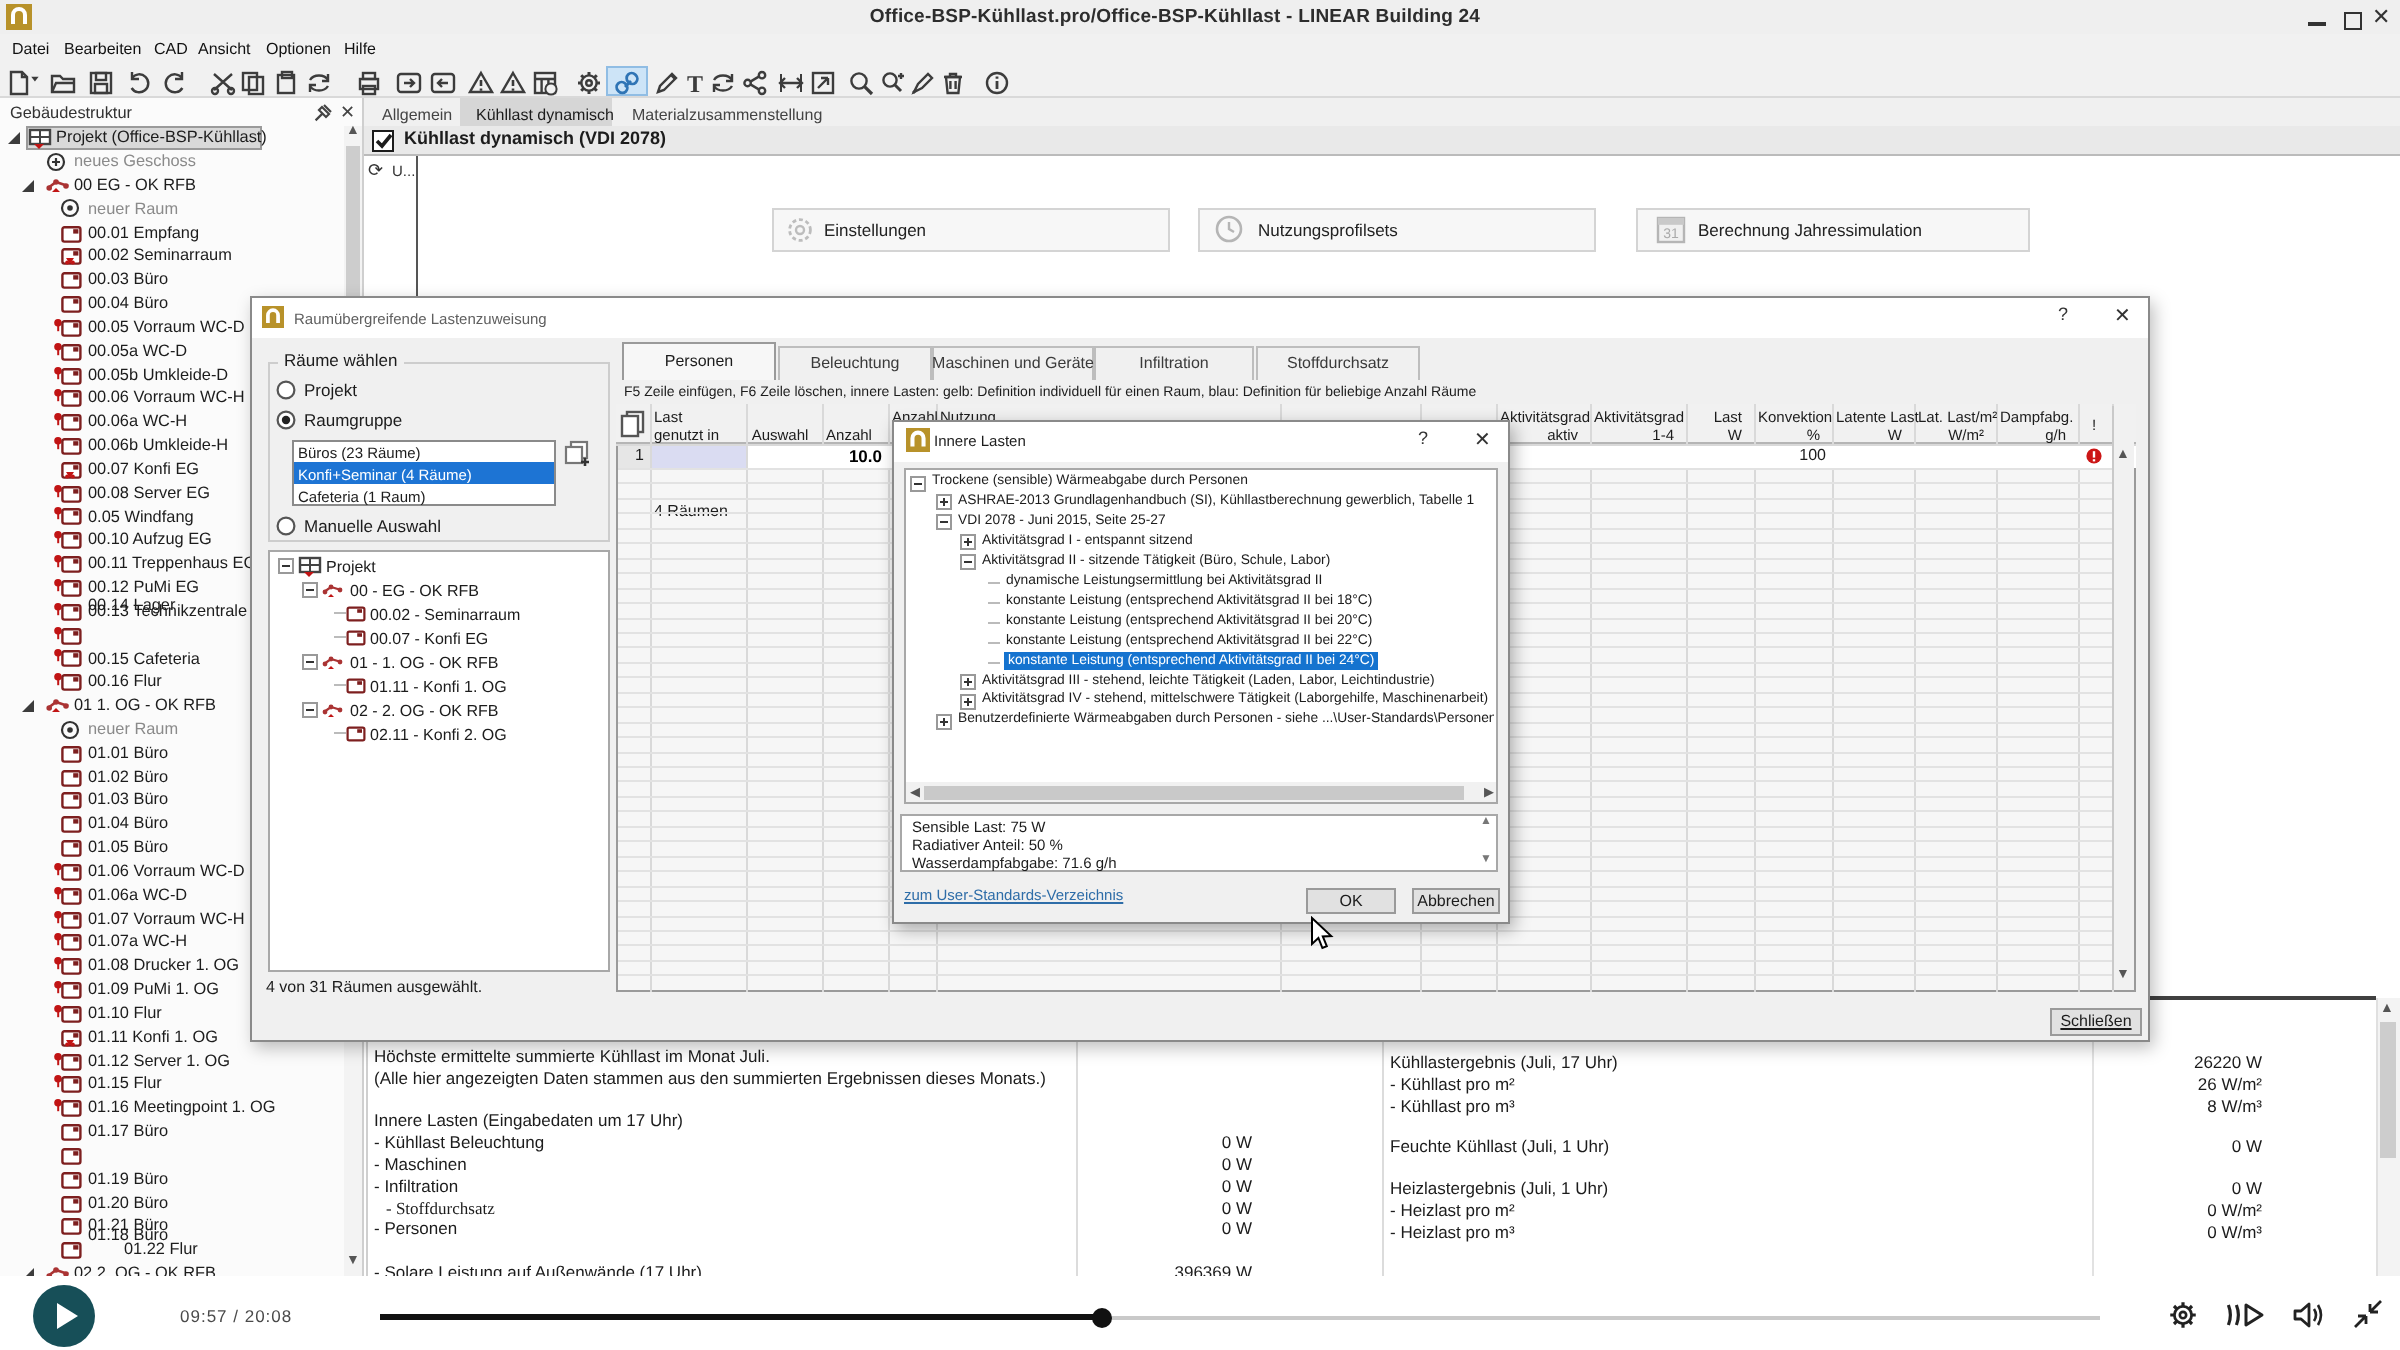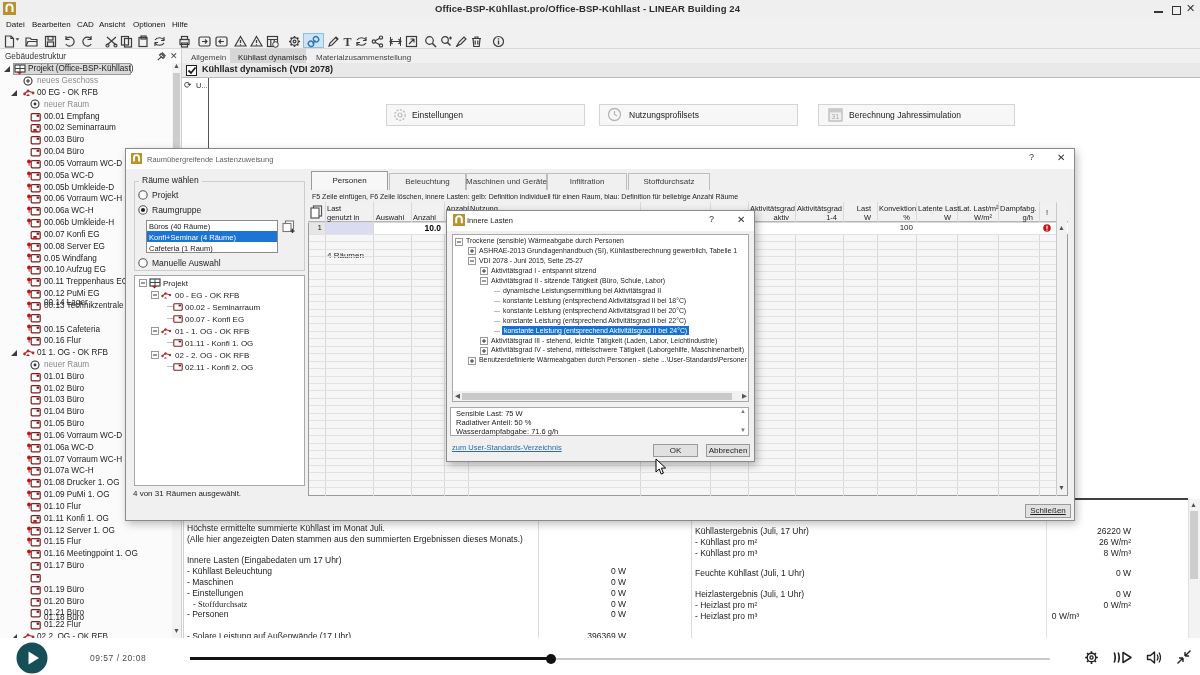--- a/index.html
+++ b/index.html
@@ -468,21 +468,21 @@
 <div class="tx" style="left:44px;top:596.6px;font-size:8.2px;color:#1c1c1c;">01.20 Büro</div>
 <svg class="abs" style="left:27px;top:608.38px;" width="14" height="10" viewBox="0 0 14 10">
     <rect x="4.2" y="1.6" width="9" height="7.2" rx="1" fill="#fff" stroke="#7d1f1f" stroke-width="1.2"></rect>
     <rect x="9.6" y="2.6" width="2.6" height="2.2" fill="#7d1f1f"></rect>
   </svg>
 <div class="tx" style="left:44px;top:608.4px;font-size:8.2px;color:#1c1c1c;">01.21 Büro</div>
 <svg class="abs" style="left:27px;top:620.21px;" width="14" height="10" viewBox="0 0 14 10">
     <rect x="4.2" y="1.6" width="9" height="7.2" rx="1" fill="#fff" stroke="#7d1f1f" stroke-width="1.2"></rect>
     <rect x="9.6" y="2.6" width="2.6" height="2.2" fill="#7d1f1f"></rect>
   </svg>
-<div class="tx" style="left:44px;top:620.2px;font-size:8.2px;color:#1c1c1c;text-align:center;">01.22 Flur</div>
+<div class="tx" style="left:62px;top:620.2px;font-size:8.2px;color:#1c1c1c;text-align:center;">01.22 Flur</div>
 <svg class="abs" style="left:11px;top:633.74px;" width="7" height="7" viewBox="0 0 7 7">
     <path d="M6 0 V6 H0 Z" fill="#3c3c3c"></path>
   </svg>
 <svg class="abs" style="left:23px;top:631.84px;" width="12" height="10" viewBox="0 0 12 10">
     <path d="M1 6 L5 3 L11 5" stroke="#a33" stroke-width="1.3" fill="none"></path>
     <circle cx="1.6" cy="6" r="1.4" fill="#a33"></circle>
     <circle cx="5" cy="3" r="1.4" fill="#a33"></circle>
     <circle cx="10" cy="5" r="1.4" fill="#a33"></circle>
     <path d="M3 8 L5 6 L7 8 Z" fill="#c11414"></path>
   </svg>
@@ -528,21 +528,21 @@
 <div class="abs" style="left:1046px;top:520px;width:1px;height:118px;background:#e2e2e2;"></div>
 <div class="abs" style="left:1075px;top:498px;width:113px;height:1.5px;background:#404040;"></div>
 <div class="abs" style="left:1188px;top:499px;width:12px;height:139px;background:#f3f3f3;border-left:1px solid #e0e0e0;box-sizing:border-box;"></div>
 <div class="tx" style="left:1190px;top:501px;font-size:7px;color:#555;">▲</div>
 <div class="abs" style="left:1190px;top:511px;width:8px;height:68px;background:#cdcdcd;"></div>
 <div class="tx" style="left:187px;top:523px;font-size:8.5px;color:#1c1c1c;">Höchste ermittelte summierte Kühllast im Monat Juli.</div>
 <div class="tx" style="left:187px;top:533.8px;font-size:8.5px;color:#1c1c1c;">(Alle hier angezeigten Daten stammen aus den summierten Ergebnissen dieses Monats.)</div>
 <div class="tx" style="left:187px;top:555.4px;font-size:8.5px;color:#1c1c1c;">Innere Lasten (Eingabedaten um 17 Uhr)</div>
 <div class="tx" style="left:187px;top:566.2px;font-size:8.5px;color:#1c1c1c;">- Kühllast Beleuchtung</div>
 <div class="tx" style="left:187px;top:577.0px;font-size:8.5px;color:#1c1c1c;">- Maschinen</div>
-<div class="tx" style="left:187px;top:587.8px;font-size:8.5px;color:#1c1c1c;">- Einstellungen</div>
+<div class="tx" style="left:187px;top:587.8px;font-size:8.5px;color:#1c1c1c;">- Infiltration</div>
 <div class="tx" style="left:193px;top:598.6px;font-size:8.5px;color:#1c1c1c;font-family:Liberation Serif, serif;">- Stoffdurchsatz</div>
 <div class="tx" style="left:187px;top:609.4px;font-size:8.5px;color:#1c1c1c;">- Personen</div>
 <div class="tx" style="left:187px;top:631.0px;font-size:8.5px;color:#1c1c1c;">- Solare Leistung auf Außenwände (17 Uhr)</div>
 <div class="tx" style="left:500px;top:566.2px;width:126px;text-align:right;font-size:8.5px;color:#1c1c1c;">0 W</div>
 <div class="tx" style="left:500px;top:577.0px;width:126px;text-align:right;font-size:8.5px;color:#1c1c1c;">0 W</div>
 <div class="tx" style="left:500px;top:587.8px;width:126px;text-align:right;font-size:8.5px;color:#1c1c1c;">0 W</div>
 <div class="tx" style="left:500px;top:598.6px;width:126px;text-align:right;font-size:8.5px;color:#1c1c1c;">0 W</div>
 <div class="tx" style="left:500px;top:609.4px;width:126px;text-align:right;font-size:8.5px;color:#1c1c1c;">0 W</div>
 <div class="tx" style="left:500px;top:631.0px;width:126px;text-align:right;font-size:8.5px;color:#1c1c1c;">396369 W</div>
 <div class="tx" style="left:695px;top:525.5px;font-size:8.5px;color:#1c1c1c;">Kühllastergebnis (Juli, 17 Uhr)</div>
@@ -551,21 +551,21 @@
 <div class="tx" style="left:1000px;top:536.5px;width:131px;text-align:right;font-size:8.5px;color:#1c1c1c;">26 W/m²</div>
 <div class="tx" style="left:695px;top:547.5px;font-size:8.5px;color:#1c1c1c;">- Kühllast pro m³</div>
 <div class="tx" style="left:1000px;top:547.5px;width:131px;text-align:right;font-size:8.5px;color:#1c1c1c;">8 W/m³</div>
 <div class="tx" style="left:695px;top:568.0px;font-size:8.5px;color:#1c1c1c;">Feuchte Kühllast (Juli, 1 Uhr)</div>
 <div class="tx" style="left:1000px;top:568.0px;width:131px;text-align:right;font-size:8.5px;color:#1c1c1c;">0 W</div>
 <div class="tx" style="left:695px;top:589.0px;font-size:8.5px;color:#1c1c1c;">Heizlastergebnis (Juli, 1 Uhr)</div>
 <div class="tx" style="left:1000px;top:589.0px;width:131px;text-align:right;font-size:8.5px;color:#1c1c1c;">0 W</div>
 <div class="tx" style="left:695px;top:600.0px;font-size:8.5px;color:#1c1c1c;">- Heizlast pro m²</div>
 <div class="tx" style="left:1000px;top:600.0px;width:131px;text-align:right;font-size:8.5px;color:#1c1c1c;">0 W/m²</div>
 <div class="tx" style="left:695px;top:611.0px;font-size:8.5px;color:#1c1c1c;">- Heizlast pro m³</div>
-<div class="tx" style="left:1000px;top:611.0px;width:131px;text-align:center;font-size:8.5px;color:#1c1c1c;">0 W/m³</div>
+<div class="tx" style="left:1000px;top:611.0px;width:131px;text-align:right;font-size:8.5px;color:#1c1c1c;">0 W/m³</div>
 <div class="abs" style="left:125px;top:148px;width:950px;height:373px;background:#f0f0f0;border:1px solid #8a8a8a;box-sizing:border-box;box-shadow:2px 3px 8px rgba(0,0,0,0.25);"></div>
 <div class="abs" style="left:126px;top:149px;width:948px;height:20px;background:#fff;"></div>
 <div class="abs" style="left:131px;top:153px;width:11px;height:11px;background:#b8922a;"></div>
 <svg class="abs" style="left:131px;top:153px;" width="11" height="11" viewBox="0 0 13 13">
     <path d="M3.5 10 V5.5 A3 3 0 0 1 9.5 5.5 V10" stroke="#fff" stroke-width="2.2" fill="none"></path>
   </svg>
 <div class="tx" style="left:147px;top:155px;font-size:7.5px;color:#5f5f5f;">Raumübergreifende Lastenzuweisung</div>
 <div class="tx" style="left:1029px;top:152px;font-size:9px;color:#333;">?</div>
 <div class="tx" style="left:1057px;top:152px;font-size:10px;color:#333;">✕</div>
 <div class="abs" style="left:134px;top:181px;width:171px;height:90px;border:1px solid #cdcdcd;box-sizing:border-box;"></div>
@@ -573,21 +573,21 @@
 <svg class="abs" style="left:138px;top:190px;" width="10" height="10" viewBox="0 0 10 10">
     <circle cx="5" cy="5" r="4.2" fill="#fff" stroke="#555" stroke-width="1.1"></circle>
   </svg>
 <div class="tx" style="left:152px;top:190px;font-size:8.5px;color:#1c1c1c;">Projekt</div>
 <svg class="abs" style="left:138px;top:205px;" width="10" height="10" viewBox="0 0 10 10">
     <circle cx="5" cy="5" r="4.2" fill="#fff" stroke="#555" stroke-width="1.1"></circle>
     <circle cx="5" cy="5" r="2.1" fill="#222"></circle>
   </svg>
 <div class="tx" style="left:152px;top:205px;font-size:8.5px;color:#1c1c1c;">Raumgruppe</div>
 <div class="abs" style="left:146px;top:220px;width:132px;height:33px;background:#fff;border:1px solid #8a8a8a;box-sizing:border-box;"></div>
-<div class="tx" style="left:149px;top:222px;font-size:7.5px;color:#1c1c1c;">Büros (40 Räume)</div>
+<div class="tx" style="left:149px;top:222px;font-size:7.5px;color:#1c1c1c;">Büros (23 Räume)</div>
 <div class="abs" style="left:147px;top:231.2px;width:130px;height:10.6px;background:#1d74d4;"></div>
 <div class="tx" style="left:149px;top:232.8px;font-size:7.5px;color:#fff;">Konfi+Seminar (4 Räume)</div>
 <div class="tx" style="left:149px;top:243.6px;font-size:7.5px;color:#1c1c1c;">Cafeteria (1 Raum)</div>
 <svg class="abs" style="left:282px;top:220px;" width="14" height="14" viewBox="0 0 14 14">
     <rect x="3.5" y="1" width="8" height="8" fill="#fff" stroke="#777" stroke-width="1.1"></rect>
     <rect x="1" y="3.5" width="8" height="8" fill="#fff" stroke="#777" stroke-width="1.1"></rect>
     <path d="M10.5 9 V13 M8.5 11 H12.5" stroke="#333" stroke-width="1.3"></path>
   </svg>
 <svg class="abs" style="left:138px;top:258px;" width="10" height="10" viewBox="0 0 10 10">
     <circle cx="5" cy="5" r="4.2" fill="#fff" stroke="#555" stroke-width="1.1"></circle>

